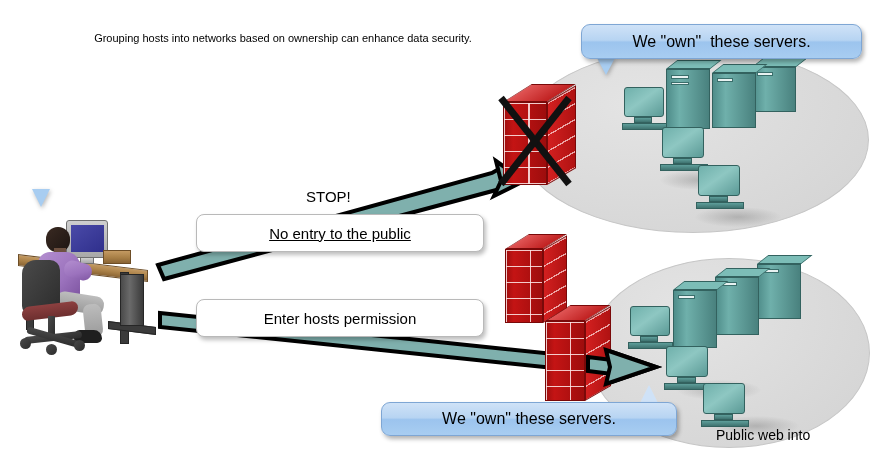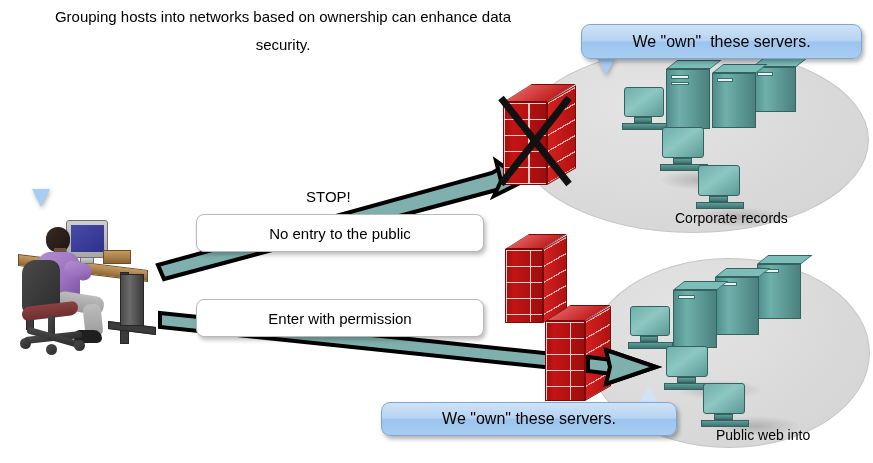--- a/index.html
+++ b/index.html
@@ -15,25 +15,25 @@
     width: 873px;
     height: 463px;
     overflow: hidden;
     background: #ffffff;
   }
   .abs { position: absolute; }
 
   
   #title {
     left: 28px;
-    top: 3px;
+    top: 28px;
     width: 510px;
     text-align: center;
-    font-size: 15px;
-    line-height: 28px;
+    font-size: 11px;
+    line-height: 21px;
     color: #000000;
   }
 
   
   .cloud {
     border-radius: 50%;
     background: radial-gradient(ellipse at 35% 30%, #e4e4e4 0%, #dadada 55%, #d2d2d2 100%);
     border: 1px solid #c6c6c6;
     box-sizing: border-box;
   }
@@ -97,21 +97,21 @@
     background: #ffffff;
     border: 1px solid #b9b9b9;
     border-radius: 8px;
     box-shadow: 2px 3px 4px rgba(0,0,0,0.26);
     display: flex;
     align-items: center;
     justify-content: center;
     box-sizing: border-box;
   }
   .callout-text { font-size: 15px; color: #000000; }
-  #callout-noentry { left: 196px; top: 214px; width: 288px; height: 38px; }
+  #callout-noentry { left: 196px; top: 214px; width: 288px; height: 38px; text-decoration: underline; }
   #callout-permission { left: 196px; top: 299px; width: 288px; height: 38px; }
 
   #stop-label {
     left: 306px; top: 188px;
     font-size: 15px;
     color: #000000;
   }
 
   
   #arrows, #arrows-back { left: 0; top: 0; width: 873px; height: 463px; }
@@ -251,21 +251,20 @@
       <div class="abs pc-base" style="left:0px; top:37px; width:48px; height:7px;"></div>
     </div>
 
     <div class="abs" style="left:96px; top:110px; width:48px; height:46px;">
       <div class="abs pc-screen-front" style="left:2px; top:0; width:42px; height:31px;"></div>
       <div class="abs pc-base" style="left:13px; top:31px; width:19px; height:6px;"></div>
       <div class="abs pc-base" style="left:0px; top:37px; width:48px; height:7px;"></div>
     </div>
   </div>
 
-  <div class="abs cloud-label" id="label-corporate">Corporate records</div>
 
   <div class="abs" style="left:625px; top:258px; width:240px; height:175px;">
     <div class="abs shadow-blob" style="left:52px; top:122px; width:84px; height:20px;"></div>
     <div class="abs shadow-blob" style="left:88px; top:158px; width:86px; height:20px;"></div>
 
     <div class="abs" style="left:132px; top:6px; width:44px; height:55px;">
       <div class="abs srv-top" style="left:0; top:-9px; width:44px; height:9px;"></div>
       <div class="abs srv-front" style="left:0; top:0; width:44px; height:55px;"></div>
       <div class="abs srv-slot" style="left:5px; top:5px; width:17px; height:4px;"></div>
     </div>
@@ -343,21 +342,21 @@
     <polygon points="606,350 656,367 606,384 610,367" fill="#7fb0ad" stroke="#000000" stroke-width="4" stroke-linejoin="miter"></polygon>
   </svg>
 
   <div class="abs" id="stop-label">STOP!</div>
 
   <div class="abs callout" id="callout-noentry">
     <span class="callout-text">No entry to the public</span>
   </div>
 
   <div class="abs callout" id="callout-permission">
-    <span class="callout-text">Enter with permission</span>
+    <span class="callout-text">Enter hosts permission</span>
   </div>
 
   <div class="abs" style="left:8px; top:212px; width:160px; height:145px;">
 
     <div class="abs desk-wood" style="left:10px; top:50px; width:130px; height:12px; transform:skewY(7deg);"></div>
 
     <div class="abs desk-dark" style="left:112px; top:60px; width:9px; height:72px;"></div>
     <div class="abs desk-dark" style="left:18px; top:58px; width:8px; height:60px;"></div>
     <div class="abs desk-dark" style="left:100px; top:112px; width:48px; height:8px; transform:skewY(7deg);"></div>
 

